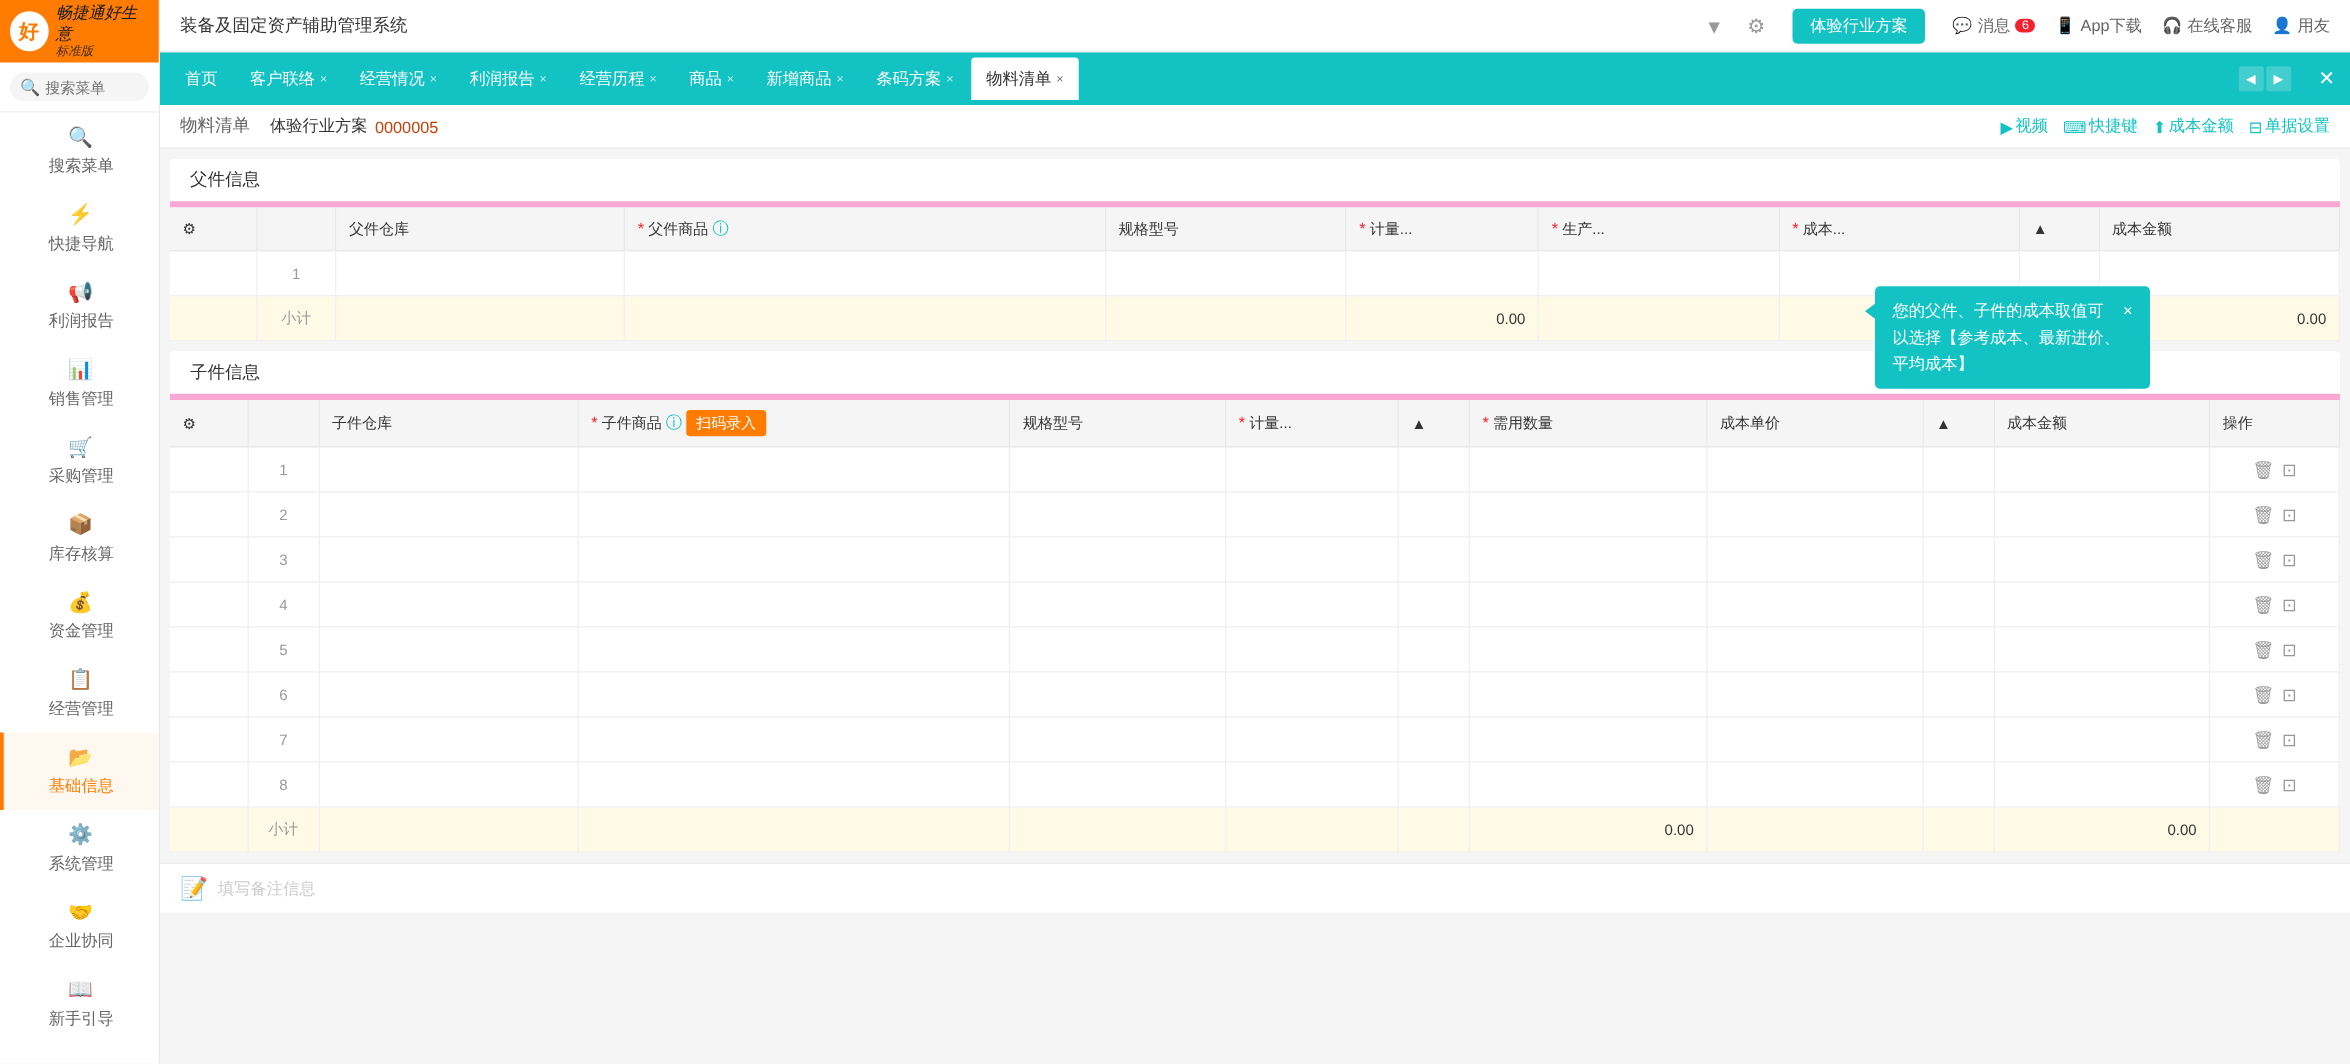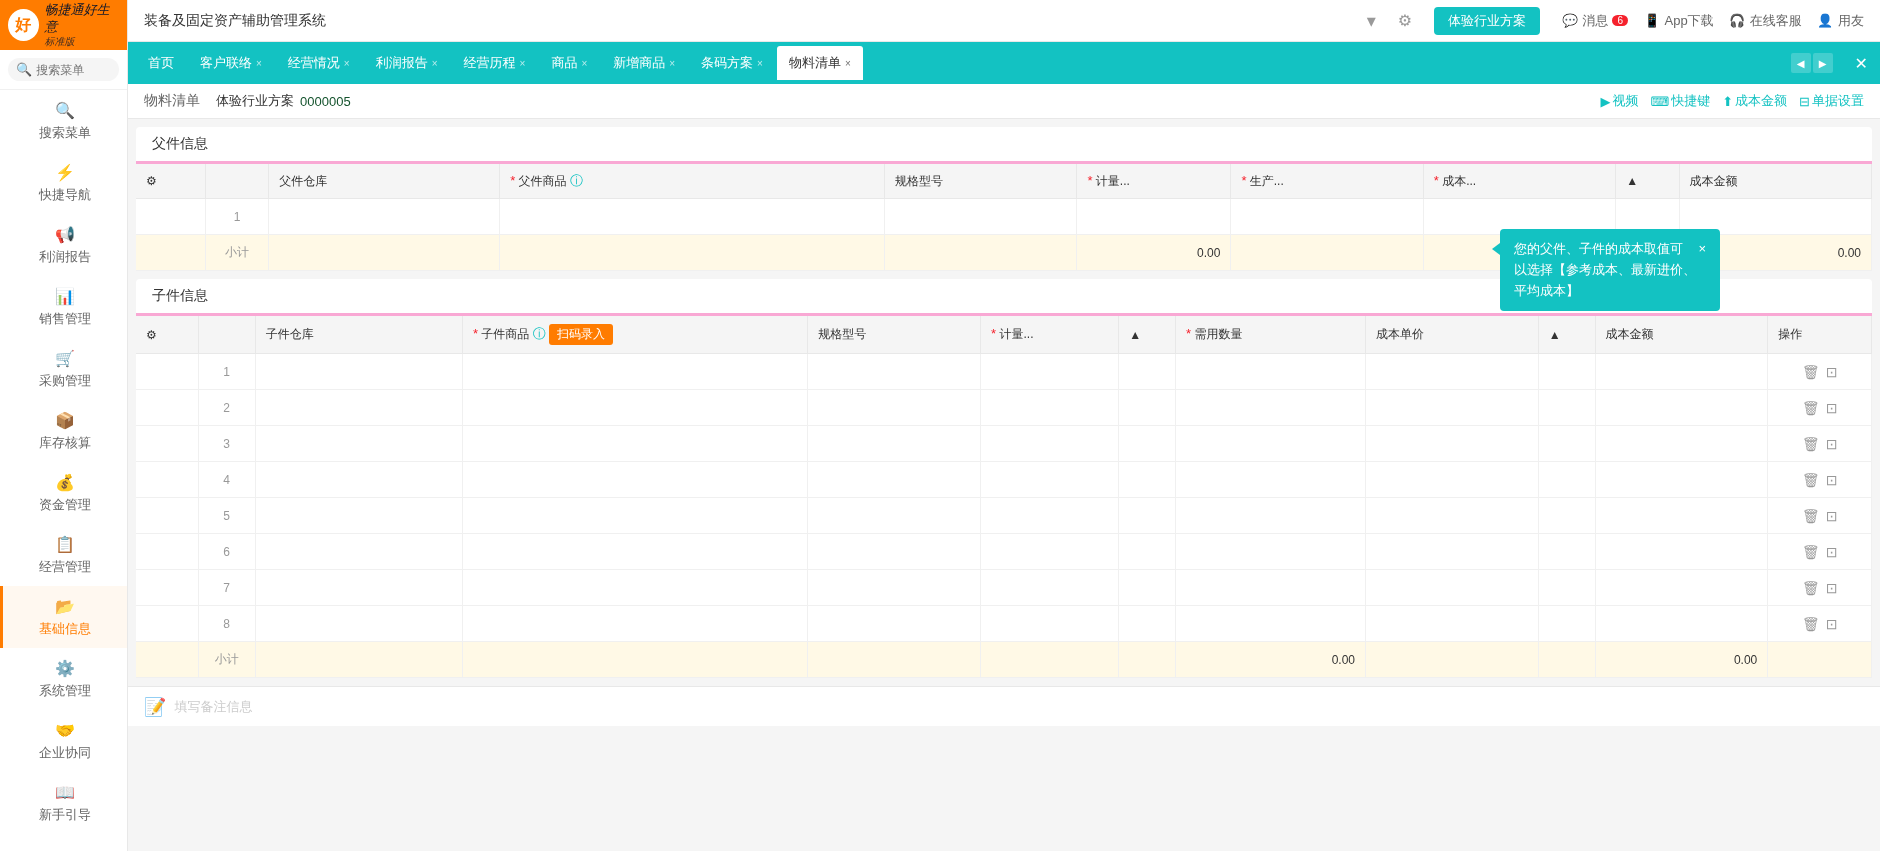--- a/index.html
+++ b/index.html
@@ -194,21 +194,21 @@
     .section {
       background: #fff;
       margin: 8px;
       border-radius: 4px;
     }
     .section-title {
       padding: 8px 16px;
       font-size: 14px;
       color: #333;
       font-weight: 500;
-      border-bottom: 3px solid #f9a8d4;
+      border-bottom: 5px solid #f9a8d4;
     }
 
     
     .data-table {
       width: 100%;
       border-collapse: collapse;
     }
     .data-table th {
       background: #f5f5f5;
       padding: 8px 10px;
@@ -477,21 +477,21 @@
     </div>
     <span class="nav-close-all">✕</span>
   </div>
 
   <div class="content" style="position:relative;">
 
     <div class="page-header">
       <span class="page-header-title">物料清单</span>
       <div class="page-header-code">
         <span>体验行业方案</span>
-        <span style="color:#14532d;font-weight:500;">0000005</span>
+        <span style="color:#c2410c;font-weight:500;">0000005</span>
       </div>
       <div class="page-header-actions">
         <span>
           <span>▶</span>
           <span>视频</span>
         </span>
         <span>
           <span>⌨</span>
           <span>快捷键</span>
         </span>

